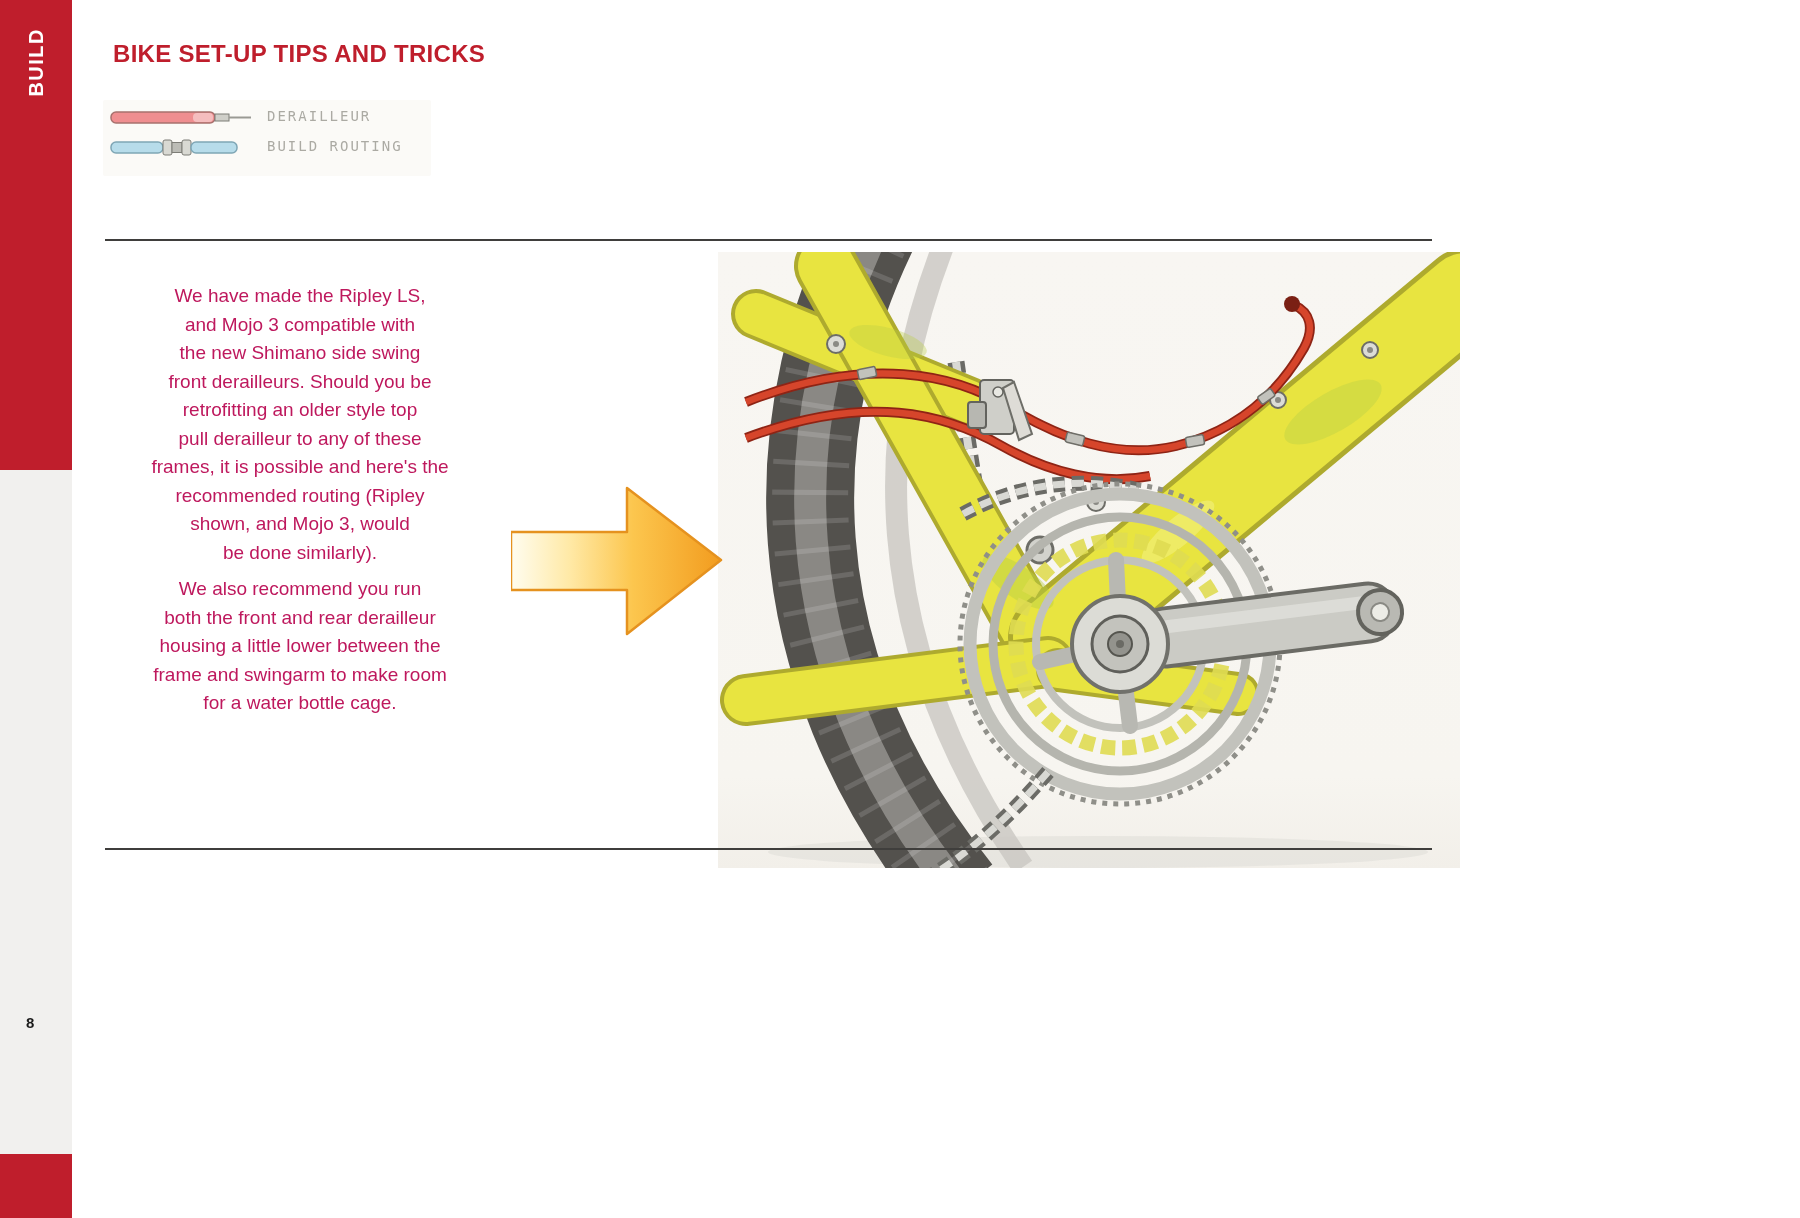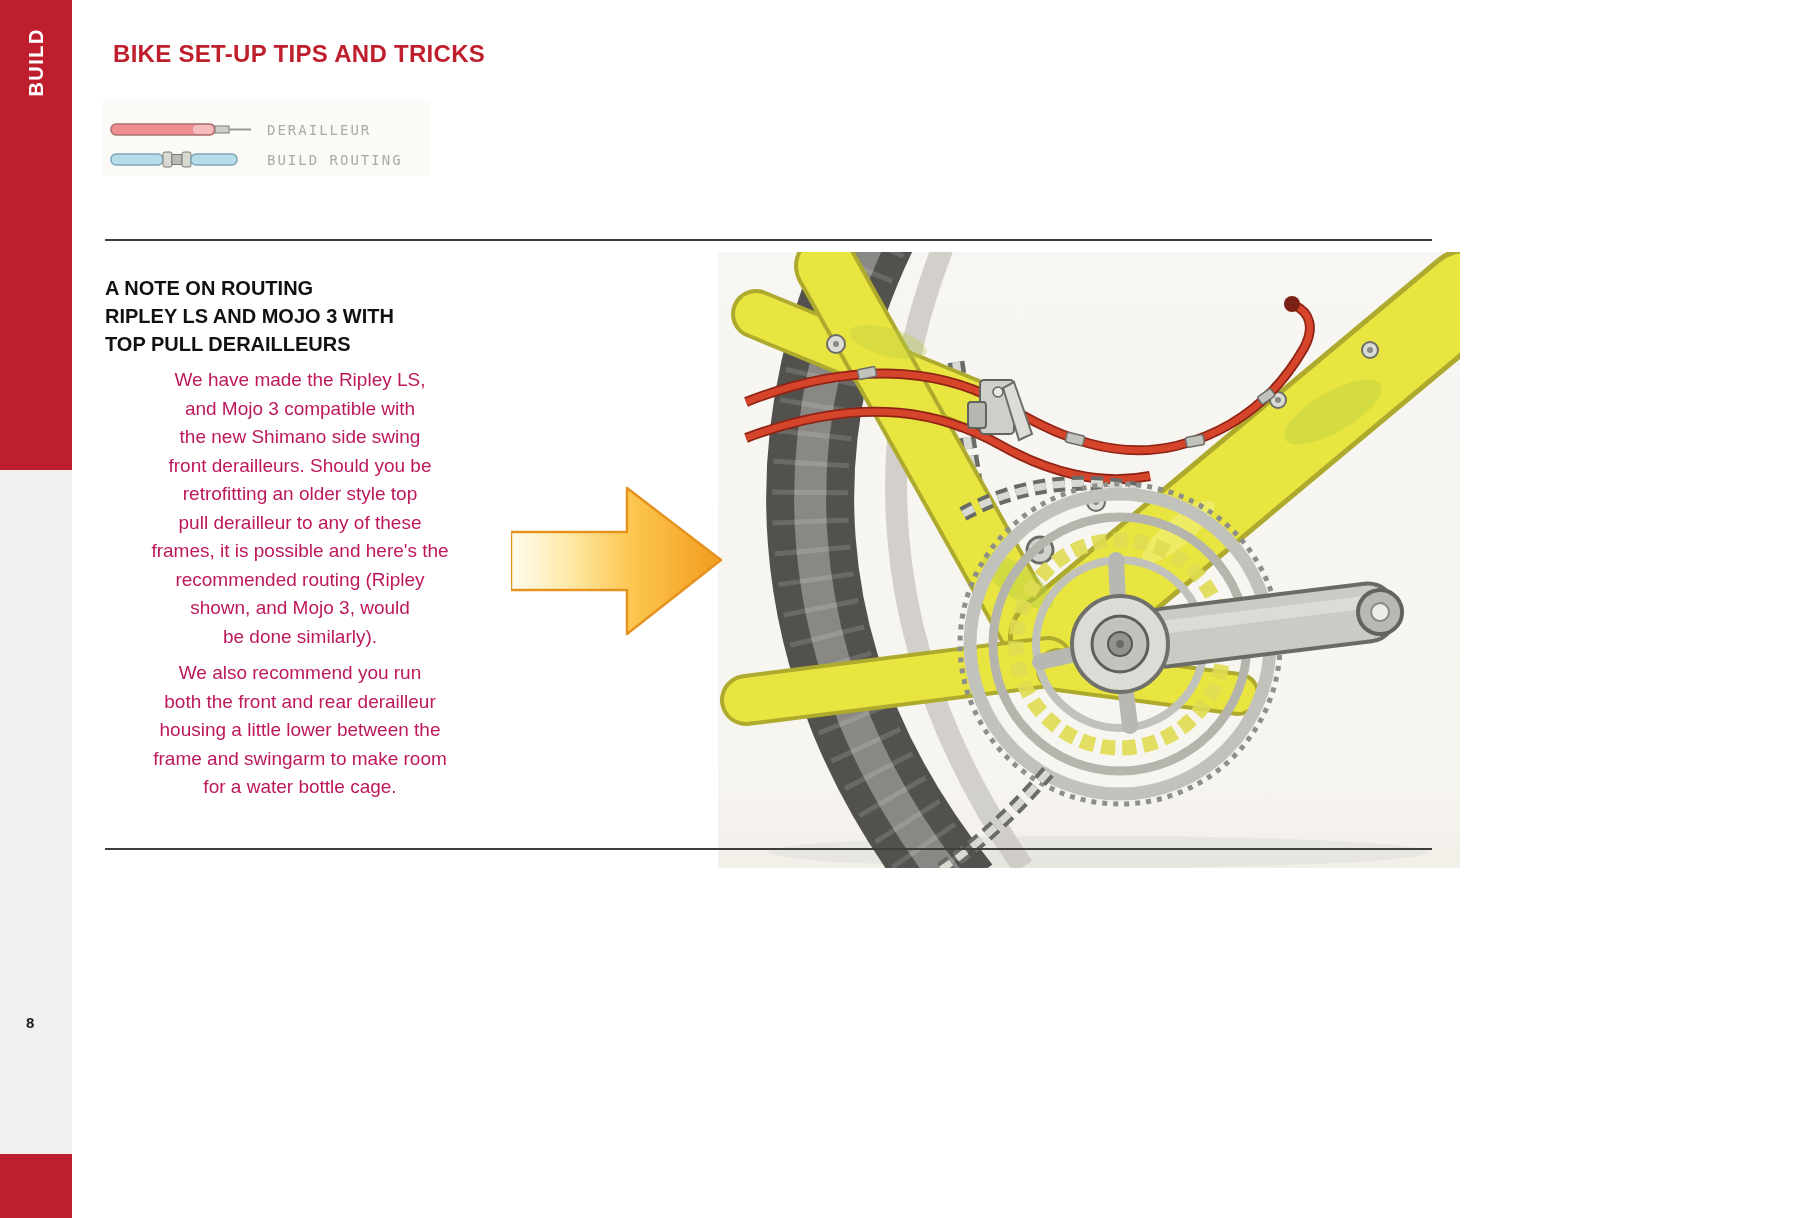--- a/index.html
+++ b/index.html
@@ -40,21 +40,21 @@
   .page-title {
     position:absolute; left:105px; top:40px;
     color:#bf1e2c; font-size:24px; font-weight:bold; letter-spacing:.3px;margin-left:8px;
   }
 
   
   .legend {
     position:absolute; left:103px; top:100px; width:328px;
     background:#fbfaf7; padding:8px 6px; border-radius:2px;
   }
-  .legend-row { display:flex; align-items:flex-end; height:30px; }
+  .legend-row { display:flex; align-items:flex-start; height:30px; }
   .legend-row svg { flex:0 0 150px; }
   .legend-label {
     font-family:"DejaVu Sans Mono", monospace;
     font-size:14px; color:#a3a29b; letter-spacing:2px; opacity:.9;
     padding-left:8px; white-space:nowrap;
   }
 
   
   .rule { position:absolute; left:105px; width:1327px; height:2px; background:#3f3e3c; z-index:6; }
   .rule-top { top:239px; }
@@ -116,23 +116,20 @@
         <rect x="82" y="4" width="46" height="11" rx="5" stroke="#7fa6b5" stroke-width="1.5" fill="#b7dcea"></rect>
       </svg>
       <span class="legend-label">BUILD ROUTING</span>
     </div>
   </div>
 
   <div class="rule rule-top"></div>
   <div class="rule rule-bottom"></div>
 
   <div class="note">
-    <div class="note-heading">A NOTE ON ROUTING
-RIPLEY LS AND MOJO 3 WITH
-TOP PULL DERAILLEURS</div>
     <div class="note-para">We have made the Ripley LS,
 and Mojo 3 compatible with
 the new Shimano side swing
 front derailleurs. Should you be
 retrofitting an older style top
 pull derailleur to any of these
 frames, it is possible and here's the
 recommended routing (Ripley
 shown, and Mojo 3, would
 be done similarly).</div>

